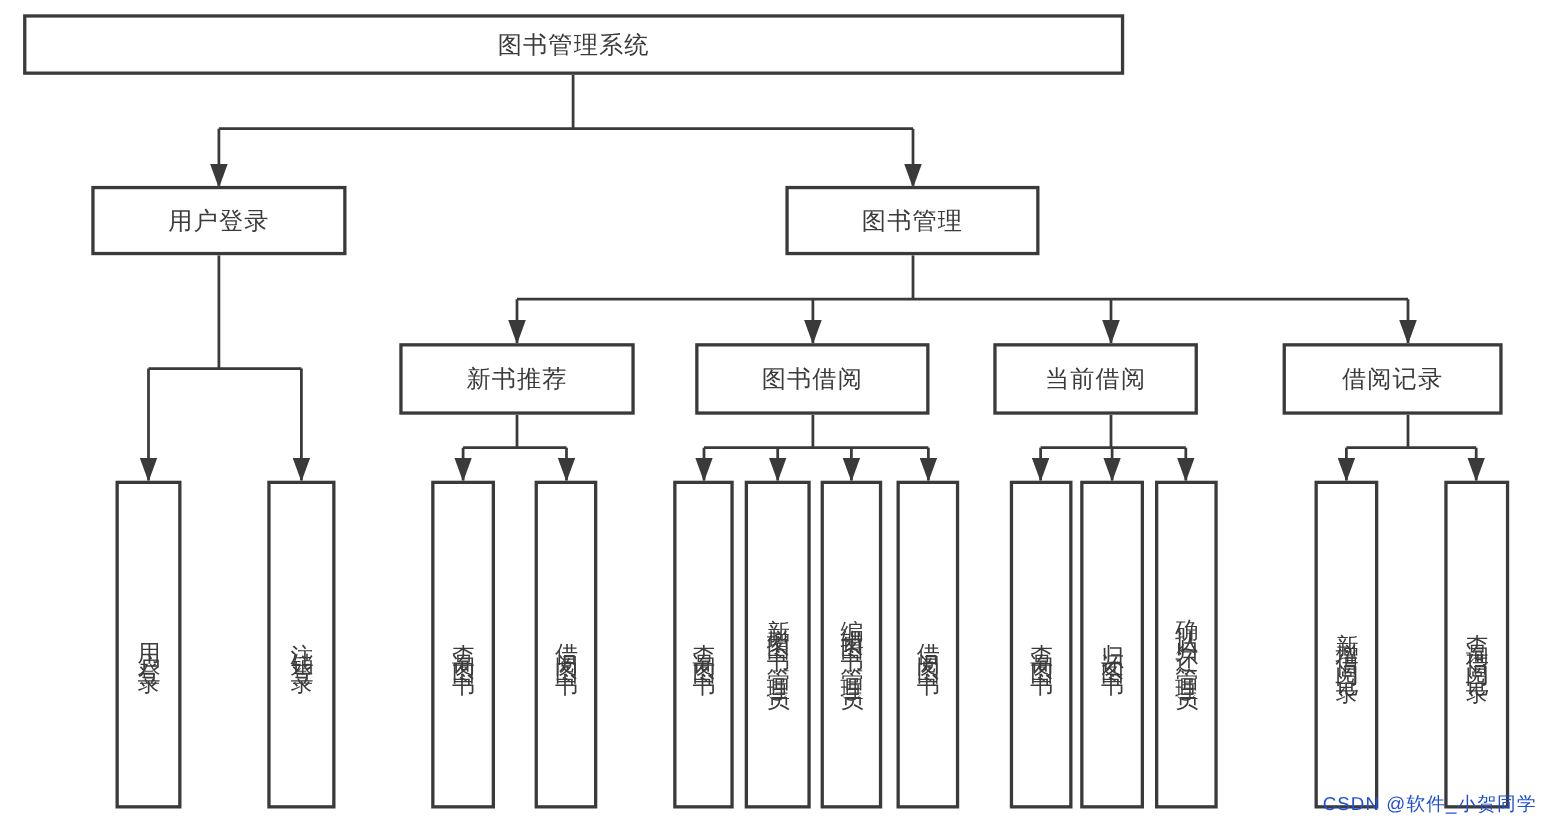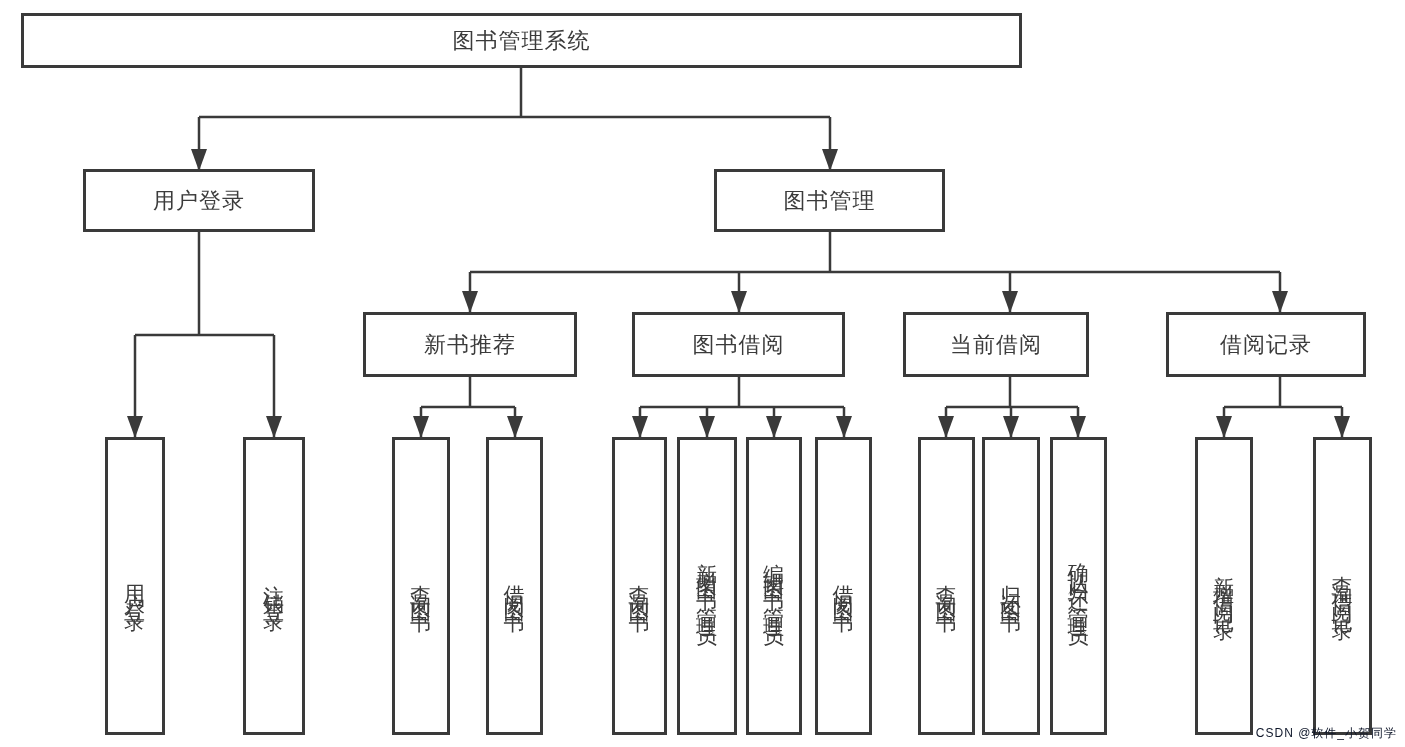--- a/index.html
+++ b/index.html
@@ -43,22 +43,22 @@
     text-orientation: mixed;
     font-size: 21px;
     line-height: 1;
     letter-spacing: 9px;
     color: #3b3b3b;
   }
   .watermark {
     position: absolute;
     right: 8px;
     bottom: 5px;
-    font-size: 12px;
-    color: #0f172a;
+    font-size: 17px;
+    color: #1d4ed8;
     letter-spacing: 1px;
     white-space: nowrap;
   }
 </style>
 </head>
 <body>
 
 <div id="stage">
 
   <svg id="connectors" viewBox="0 0 1405 747" xmlns="http://www.w3.org/2000/svg">

